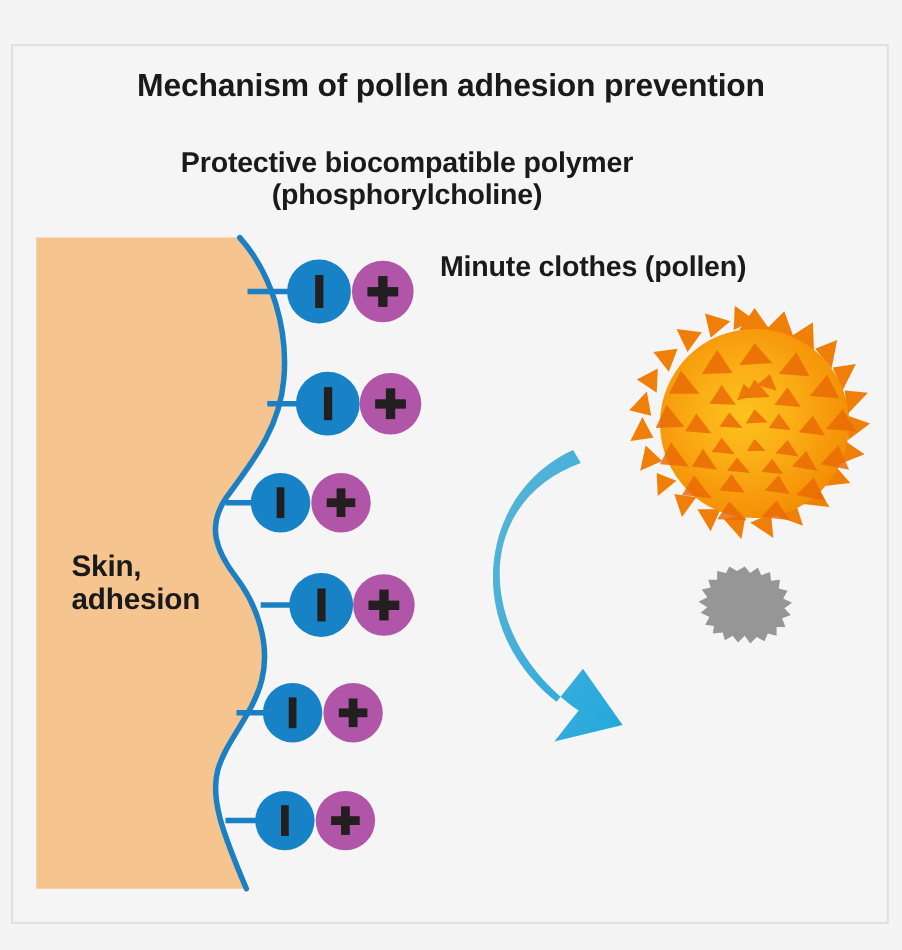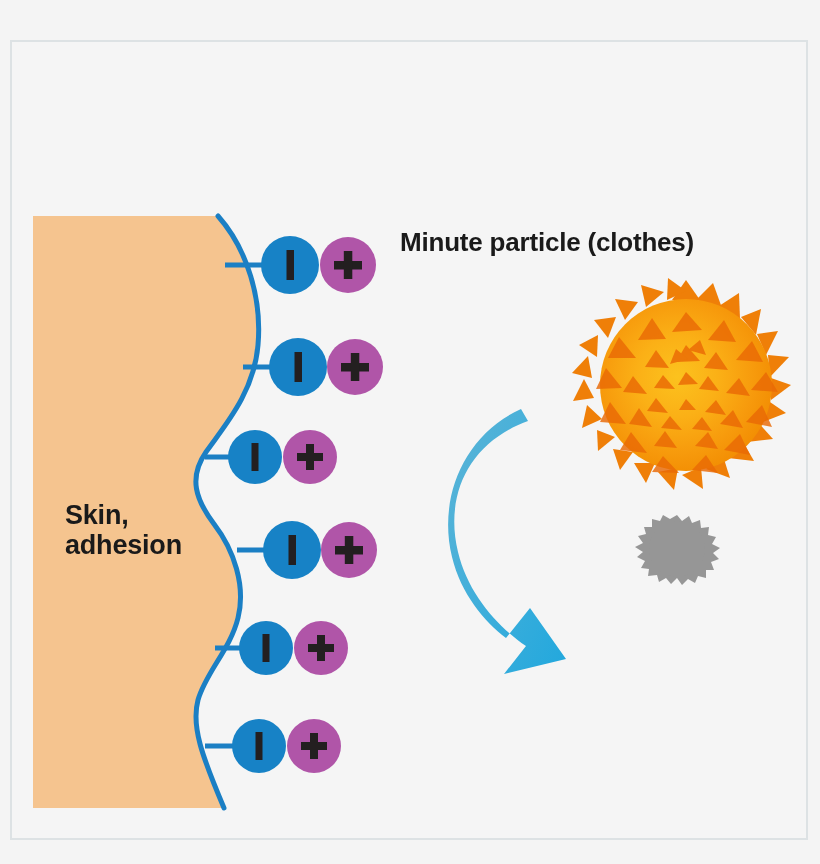--- a/index.html
+++ b/index.html
@@ -259,20 +259,23 @@
                L 719 559 L 711 562 L 714 570 L 706 570 L 706 578 L 698 576
                L 695 583 L 688 579 L 682 585 L 677 578 L 671 584 L 666 578
                L 659 582 L 657 575 L 648 576 L 649 569 L 641 568 L 645 561
                L 637 557 L 643 552 L 635 547 L 643 543 L 638 536 L 646 534
                L 644 527 L 652 527 L 652 519 L 660 521 L 663 515 L 670 519 Z" fill="#969696"></path>
       <circle cx="677" cy="549" r="28" fill="#969696"></circle>
     </g>
 
   </svg>
 
-
-
-  <div class="label" id="label-particle">Minute particle (clothes)</div>
+  <div class="label" id="title-main">Mechanism of pollen adhesion prevention</div>
+
+  <div class="label" id="label-polymer">Protective biocompatible polymer
+(phosphorylcholine)</div>
+
+  <div class="label" id="label-particle">Minute clothes (pollen)</div>
 
   <div class="label" id="label-skin">Skin,
 adhesion</div>
 
 </div>
 
 </body></html>

